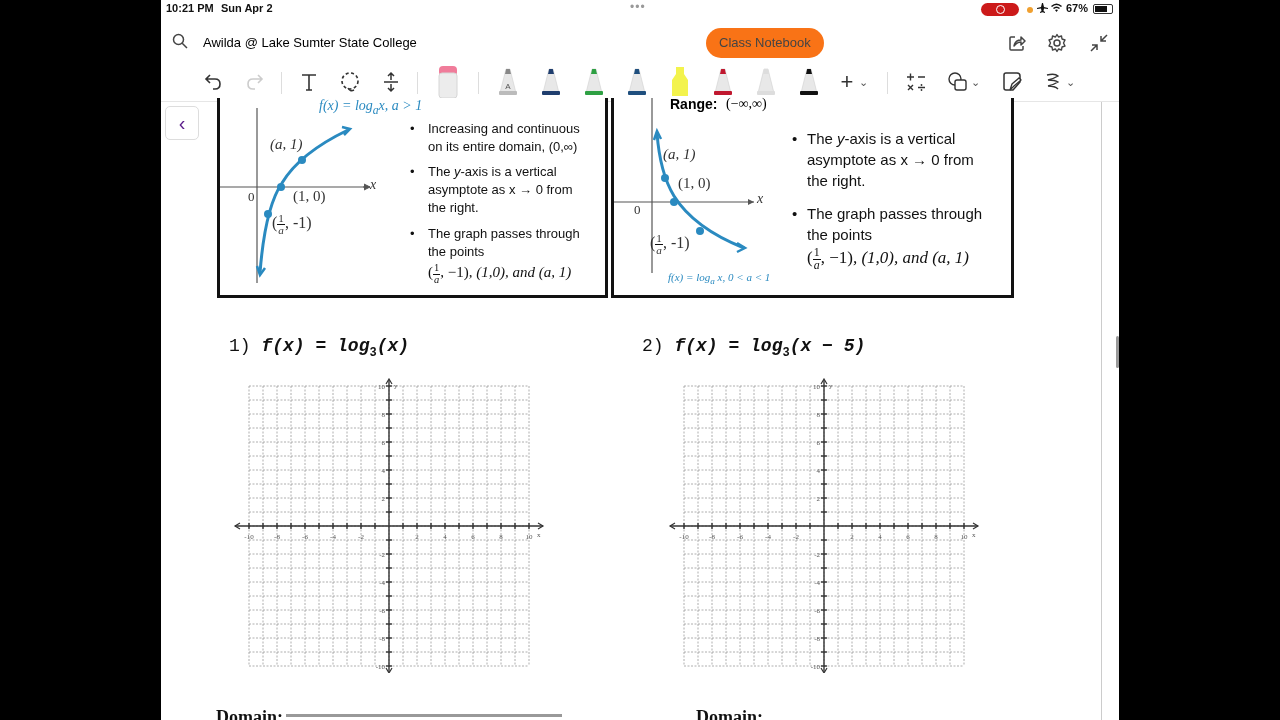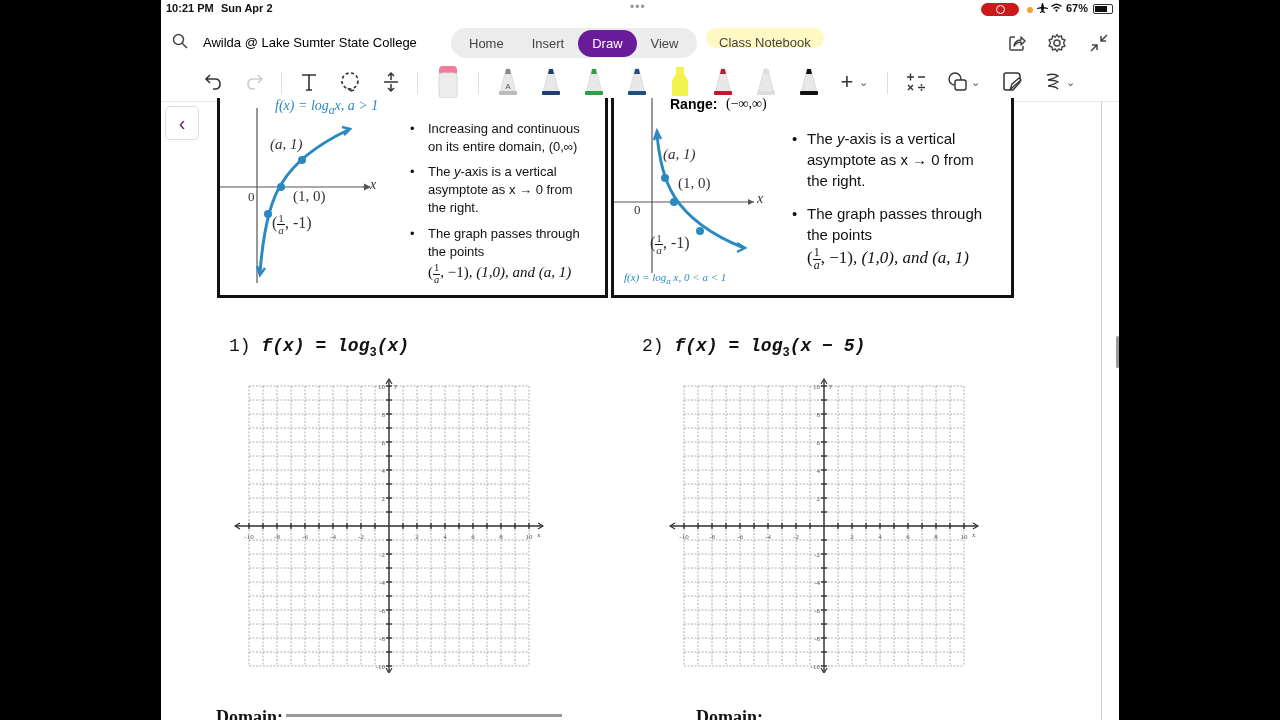--- a/index.html
+++ b/index.html
@@ -18,21 +18,21 @@
   .statusbar .battery { position: absolute; left: 932px; top: 4px; width: 20px; height: 10px; border: 1px solid #333; border-radius: 2px; }
   .statusbar .battery i { position: absolute; left: 1px; top: 1px; width: 12px; height: 6px; background: #111; }
 
   
   .header { position: absolute; left: 0; top: 24px; width: 958px; height: 38px; }
   .search-icon { position: absolute; left: 11px; top: 9px; width: 16px; height: 16px; }
   .notebook-title { position: absolute; left: 42px; top: 11px; font-size: 13px; color: #000000; }
   .tabgroup { position: absolute; left: 290px; top: 4px; height: 30px; background: #ececec; border-radius: 15px; display: flex; align-items: center; padding: 0 4px; }
   .tab { font-size: 13px; color: #444; padding: 6px 14px; border-radius: 14px; }
   .tab.active { background: #6a1b9a; color: #fff; }
-  .tab-single { position: absolute; left: 545px; top: 4px; height: 20px; background: #fef9c3; border-radius: 15px; font-size: 13px; color: #444; padding: 7px 13px; }
+  .tab-single { position: absolute; left: 545px; top: 4px; height: 30px; background: #f97316; border-radius: 15px; font-size: 13px; color: #444; padding: 7px 13px; }
   .hdr-icon { position: absolute; top: 9px; width: 20px; height: 20px; }
 
   
   .ribbon { position: absolute; left: 0; top: 62px; width: 958px; height: 40px; background: #fff; border-bottom: 1px solid #e6e6e6; }
   .rb { position: absolute; top: 8px; height: 24px; display: flex; align-items: center; justify-content: center; color: #333; }
   .rb-sep { position: absolute; top: 10px; width: 1px; height: 22px; background: #ddd; }
   .pen { position: absolute; top: 6px; width: 22px; height: 30px; }
 
   
   .page { position: absolute; left: 0; top: 102px; width: 958px; height: 618px; background: #fff; }
@@ -40,21 +40,21 @@
   .vline { position: absolute; left: 940px; top: 0; width: 1px; height: 618px; background: #ccc; }
   .scroll-thumb { position: absolute; left: 955px; top: 234px; width: 3px; height: 32px; background: #999; border-radius: 2px; }
 
   .box { position: absolute; border: 3px solid #111; border-top: none; background: #fff; }
   .bullet { position: absolute; font-family: "Liberation Sans", sans-serif; color: #111; }
   .bullet .dot { position: absolute; left: -18px; top: 0; }
   .math { font-family: "Liberation Serif", serif; }
   .frac { display: inline-block; vertical-align: middle; text-align: center; font-family: "Liberation Serif", serif; line-height: 1; }
   .frac span { display: block; font-size: 0.7em; }
   .frac span.num { border-bottom: 1px solid #111; padding: 0 1px; }
-  .blue { color: #2a8ac0; }
+  .blue { color: #2a8ac0; margin-left: 44px; }
 
   .example { position: absolute; left: 55px; top: 200px; font-size: 15px; color: #111; }
   .example b { text-decoration: underline; }
   .prob { position: absolute; font-family: Liberation Mono, monospace; font-size: 18px; color: #111; }
   .prob b { font-weight: bold; font-style: italic; }
 
   .grid-wrap { position: absolute; }
   .domain { position: absolute; font-family: "Liberation Serif", serif; font-size: 18px; font-weight: bold; color: #111; }
   .domain-line { position: absolute; height: 3px; background: #999; }
 </style>
@@ -81,26 +81,20 @@
       </span>
   </div>
 
   <div class="header">
     <svg class="search-icon" viewBox="0 0 16 16">
       <circle cx="6.5" cy="6.5" r="5" fill="none" stroke="#444" stroke-width="1.5"></circle>
       <line x1="10.2" y1="10.2" x2="15" y2="15" stroke="#444" stroke-width="1.5"></line>
     </svg>
     <span class="notebook-title">Awilda @ Lake Sumter State College</span>
 
-    <div class="tabgroup">
-      <span class="tab">Home</span>
-      <span class="tab">Insert</span>
-      <span class="tab active">Draw</span>
-      <span class="tab">View</span>
-    </div>
     <span class="tab-single">Class Notebook</span>
 
     <svg class="hdr-icon" style="left:846px" viewBox="0 0 20 20">
       <path d="M8 4 H4 Q3 4 3 5 V16 Q3 17 4 17 H15 Q16 17 16 16 V13" fill="none" stroke="#444" stroke-width="1.5"></path>
       <path d="M7 13 Q8 7 14 7 V4 L18 8 L14 12 V9 Q10 9 7 13 Z" fill="none" stroke="#444" stroke-width="1.5" stroke-linejoin="round"></path>
     </svg>
     <svg class="hdr-icon" style="left:886px" viewBox="0 0 20 20">
       <circle cx="10" cy="10" r="3" fill="none" stroke="#444" stroke-width="1.5"></circle>
       <path d="M10 1.5 L11.5 4 L14.5 3 L15 6 L18 7 L16.5 10 L18 13 L15 14 L14.5 17 L11.5 16 L10 18.5 L8.5 16 L5.5 17 L5 14 L2 13 L3.5 10 L2 7 L5 6 L5.5 3 L8.5 4 Z" fill="none" stroke="#444" stroke-width="1.4" stroke-linejoin="round"></path>
     </svg>

